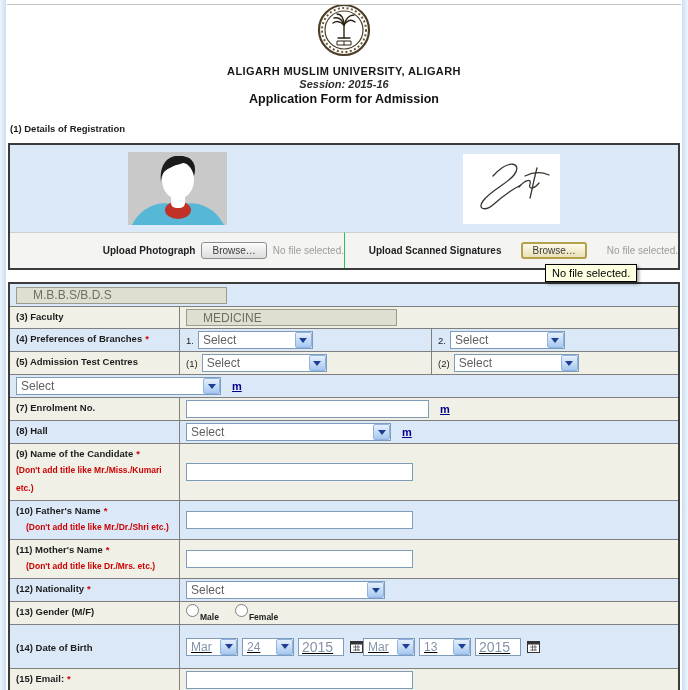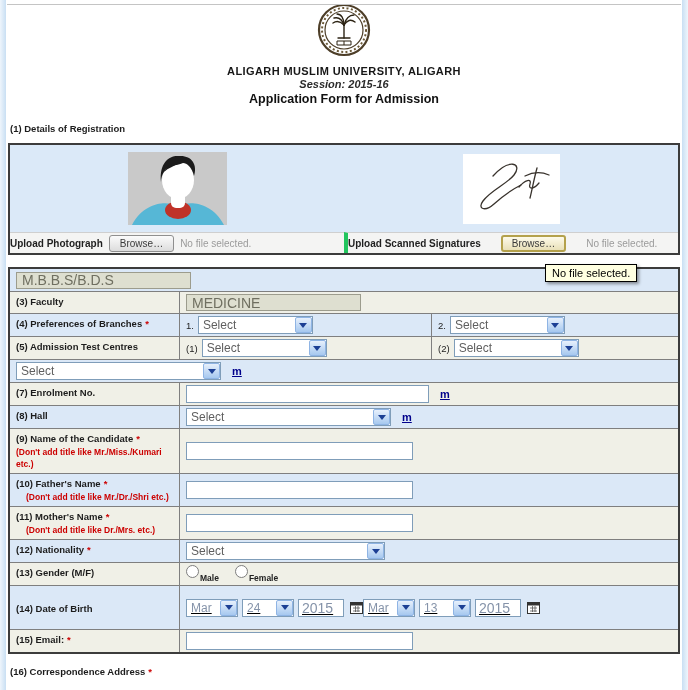--- a/index.html
+++ b/index.html
@@ -18,52 +18,52 @@
   .session { font-size:11px; font-weight:bold; font-style:italic; color:#2b2b2b; margin-top:1px; }
   .f-title { font-size:12.5px; font-weight:bold; color:#111; margin-top:2px; }
 
   .sec-label { margin:17px 0 0 10px; font-size:9.5px; font-weight:bold; color:#1c1c1c; }
   .star { color:#cc0000; font-weight:bold; margin-left:3px; }
 
   
   .upl-box { margin:9px 8px 0 8px; border:2px solid #3c3c3c; display:flex; }
   .upl-col { width:50%; display:flex; flex-direction:column; }
   .upl-img-area { height:87px; background:#dbe9f8; display:flex; align-items:center; justify-content:center; }
-  .upl-bar { height:21px; background:#f4f4f3; border-top:1px solid #cfcfcf; display:flex; align-items:center; justify-content:flex-start; gap:6px; font-size:10px; }
-  .upl-col.rightc .upl-bar { border-left:4px solid #22c55e;gap:20px; }
+  .upl-bar { height:36px; background:#f4f4f3; border-top:1px solid #cfcfcf; display:flex; align-items:center; justify-content:flex-end; gap:6px; font-size:10px; }
+  .upl-col.rightc .upl-bar { border-left:1px solid #22c55e;gap:20px; }
   .upl-label { font-weight:bold; color:#1f1f1f; }
   .browse-btn { font-family:inherit; font-size:10px; color:#3a3a3a; padding:2px 10px; background:linear-gradient(#fbfbfb,#dcdcdc); border:1px solid #8f8f8f; border-radius:3px; }
   .browse-btn.focused { border:2px solid #b4a14b; background:linear-gradient(#fdfae9,#e9e0b8); padding:1px 9px; }
   .nofile { color:#9b9b9b; }
 
   
   .tooltip { position:absolute; left:545px; top:264px; background:#ffffe1; border:1px solid #000; padding:2px 6px; font-size:11px; color:#000; box-shadow:2px 2px 3px rgba(0,0,0,.4); z-index:5; }
 
   
   .ftable { margin:12px 8px 0 8px; border:2px solid #3c3c3c; }
   .trow { display:flex; border-top:1px solid #7f7f7f; }
   .trow:first-child { border-top:none; }
   .rb { background:#dbe8f7; }
   .rg { background:#f0f0e7; }
   .tlabel { width:170px; padding:4px 4px 3px 6px; border-right:1px solid #7f7f7f; font-size:9.5px; font-weight:bold; color:#1c1c1c; line-height:11px; }
   .tval { flex:1; padding:2px 6px; display:flex; align-items:center; }
   .tval.split { padding:0; }
   .half { display:flex; align-items:center; padding:2px 6px; gap:4px; }
   .half1 { width:252px; border-right:1px solid #7f7f7f; align-self:stretch; }
   .half2 { flex:1; }
-  .note { color:#cc0000; font-size:8.5px; margin-top:2px; line-height:12px; }
+  .note { color:#cc0000; font-size:8.5px; margin-top:2px; line-height:18px; }
   .note.ind { padding-left:10px; }
   .prefix { font-size:9.5px; color:#222; }
 
   
   .sel { height:18px; background:#fff; border:1px solid #7f9db9; display:inline-flex; align-items:center; justify-content:space-between; font-size:12px; color:#5f5f5f; padding-left:4px; cursor:default; }
   .sel .arrow { width:17px; height:16px; margin-left:4px; background:linear-gradient(#e7f0fc,#a6c8ef); border:1px solid #8fb4e4; border-radius:2px; display:flex; align-items:center; justify-content:center; }
   .chev { width:0; height:0; border-left:4px solid transparent; border-right:4px solid transparent; border-top:5px solid #1c3f94; }
   .ti { height:18px; border:1px solid #7f9db9; background:#fff; font-family:inherit; font-size:14px; padding:0 3px; color:#333; }
-  .ro-field { width:175px; height:17px; background:#dedfd0; border:1px solid #9c9c8d; color:#6f6f60; font-size:14px; padding:0 5px; display:flex; align-items:center; }
+  .ro-field { width:211px; height:17px; background:#dedfd0; border:1px solid #9c9c8d; color:#6f6f60; font-size:12px; padding:0 16px; display:flex; align-items:center; }
   .m-link { font-size:11px; font-weight:bold; color:#00008b; text-decoration:underline; margin-left:11px; }
   .radio { width:13px; height:13px; border:1px solid #7e7e7e; border-radius:50%; background:#fff; display:inline-block; }
   .radio-label { font-size:8.5px; font-weight:bold; color:#222; margin:8px 16px 0 1px; }
   .gender-wrap { display:flex; align-items:flex-start; }
   .dob-col { display:flex; flex-direction:row; gap:0; padding:3px 0;text-decoration:underline; }
   .dob-row { display:flex; align-items:center; gap:4px; }
   .dob-row .sel { width:52px; color:#8593a9; }
   .dob-year { width:46px; color:#8593a9; }
   .cal-btn { background:none; border:none; padding:0; margin-left:2px; display:flex; }
 

